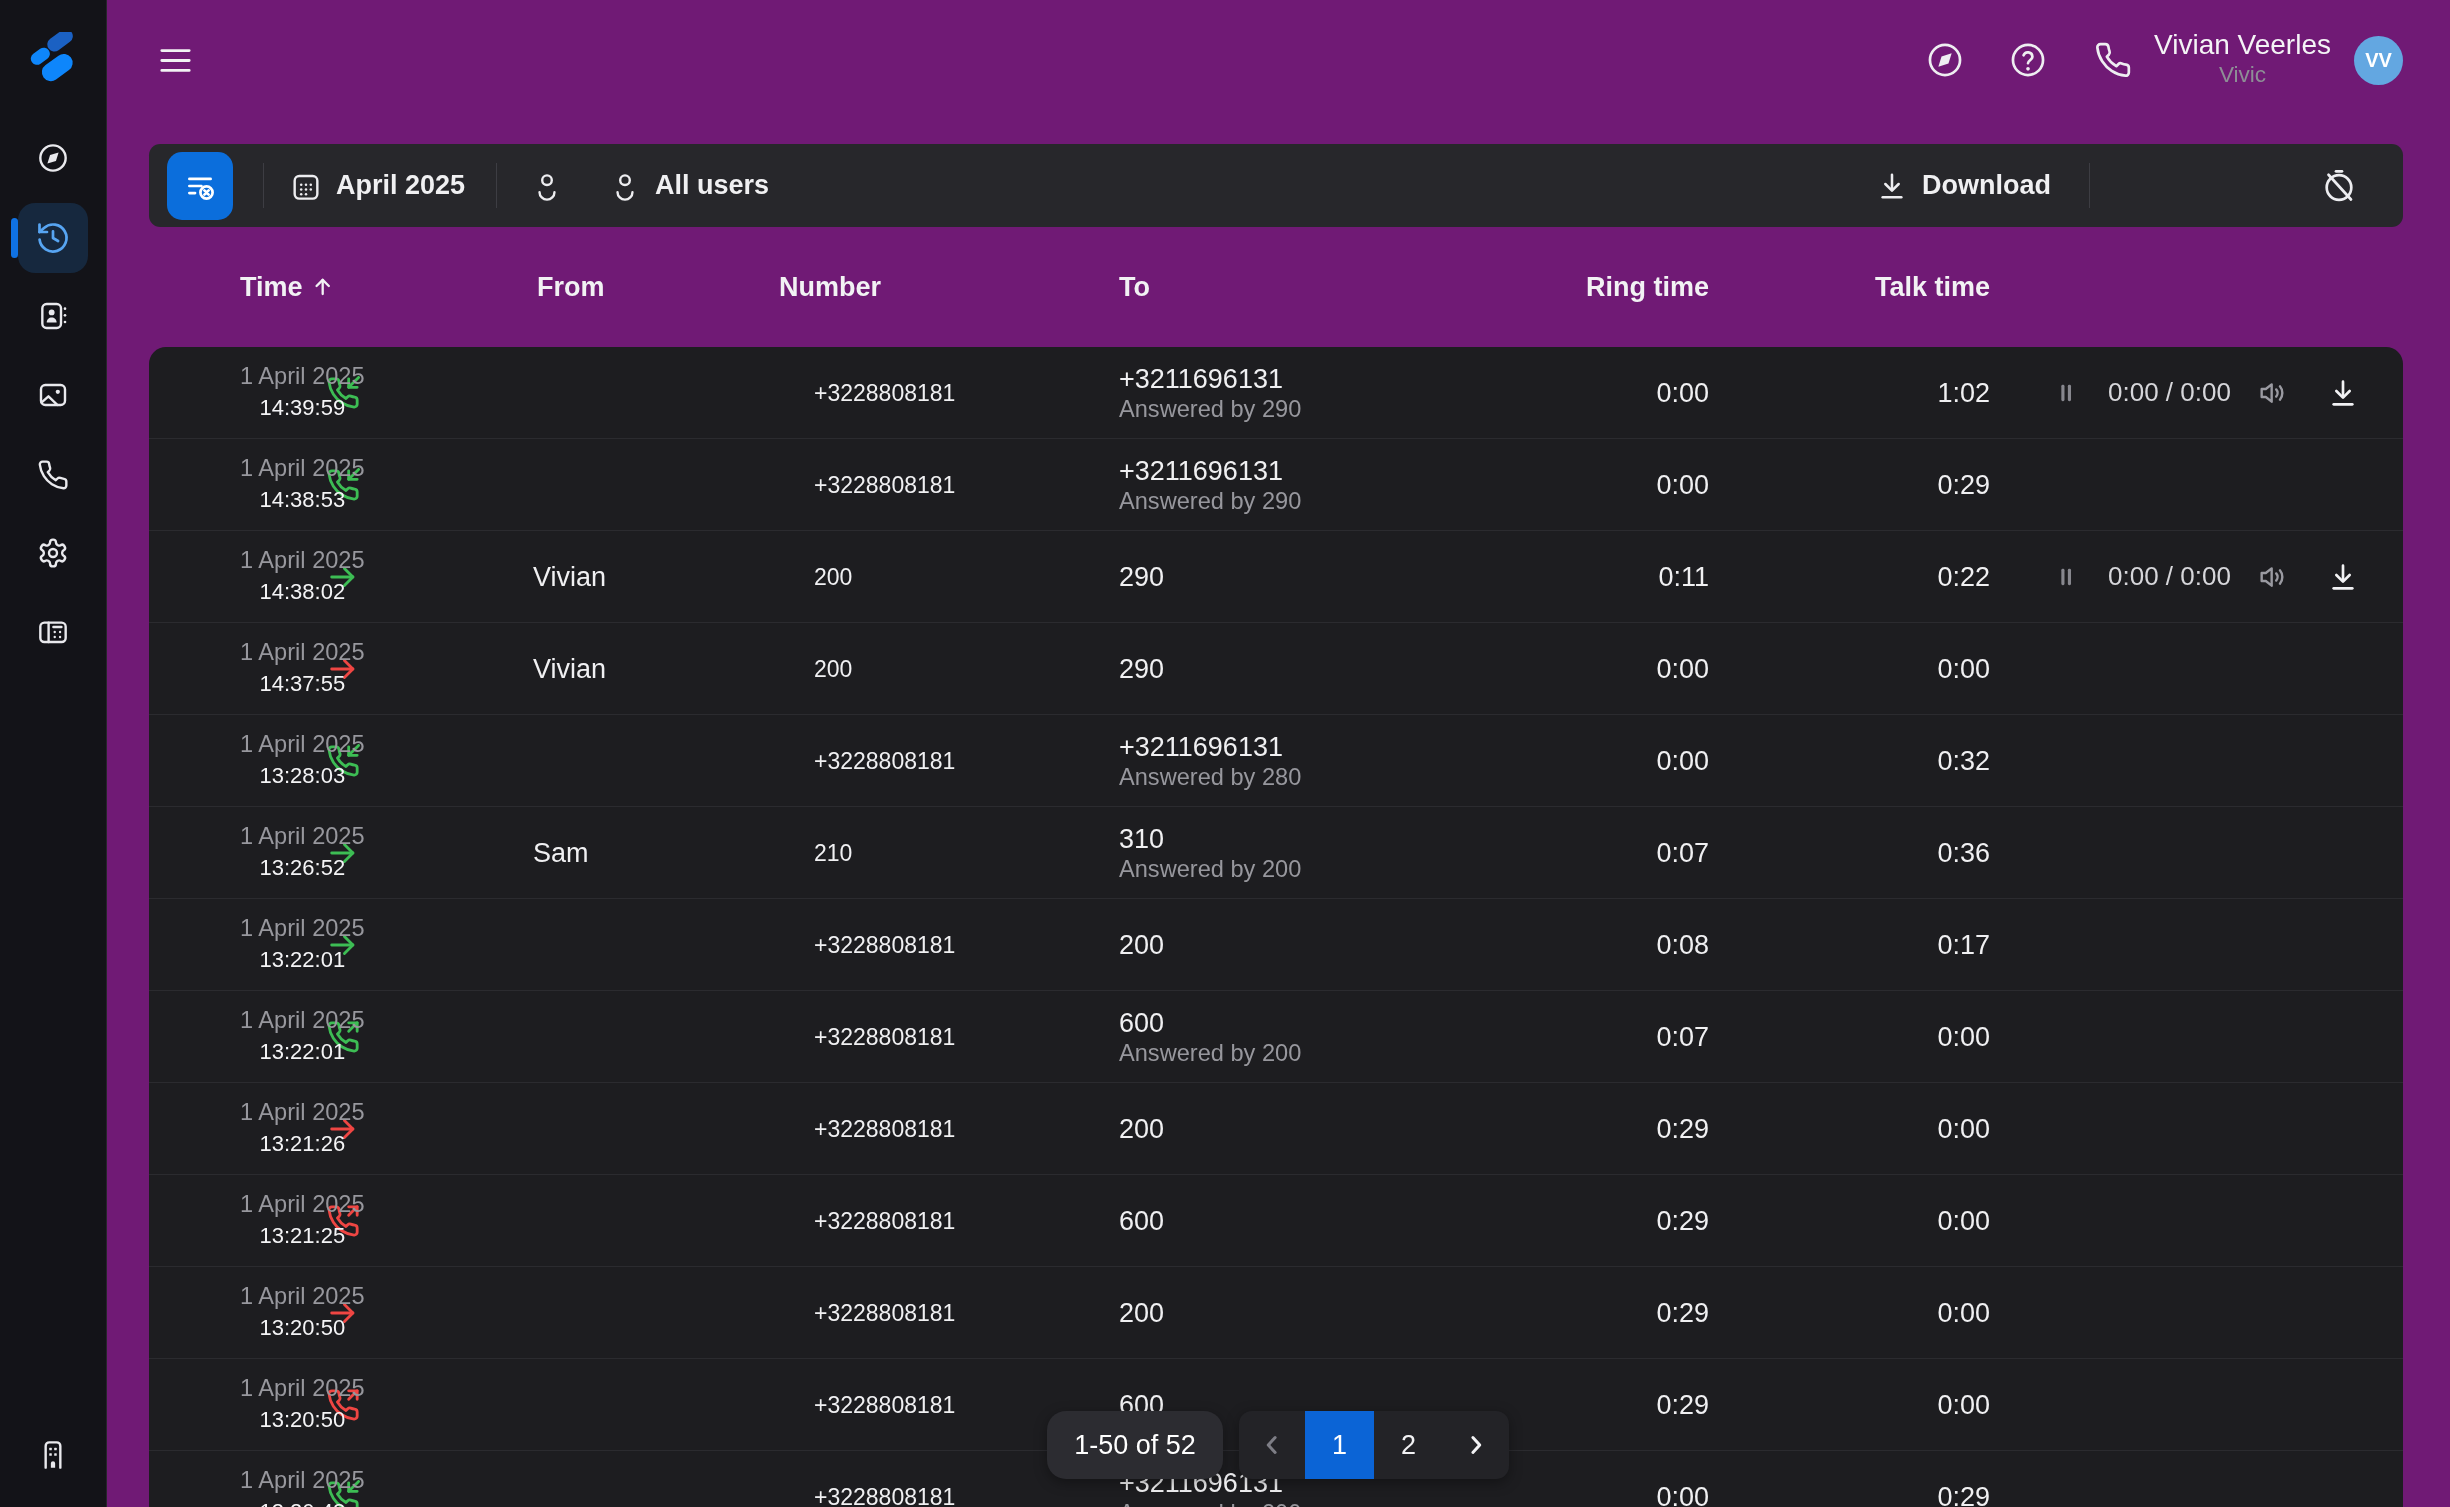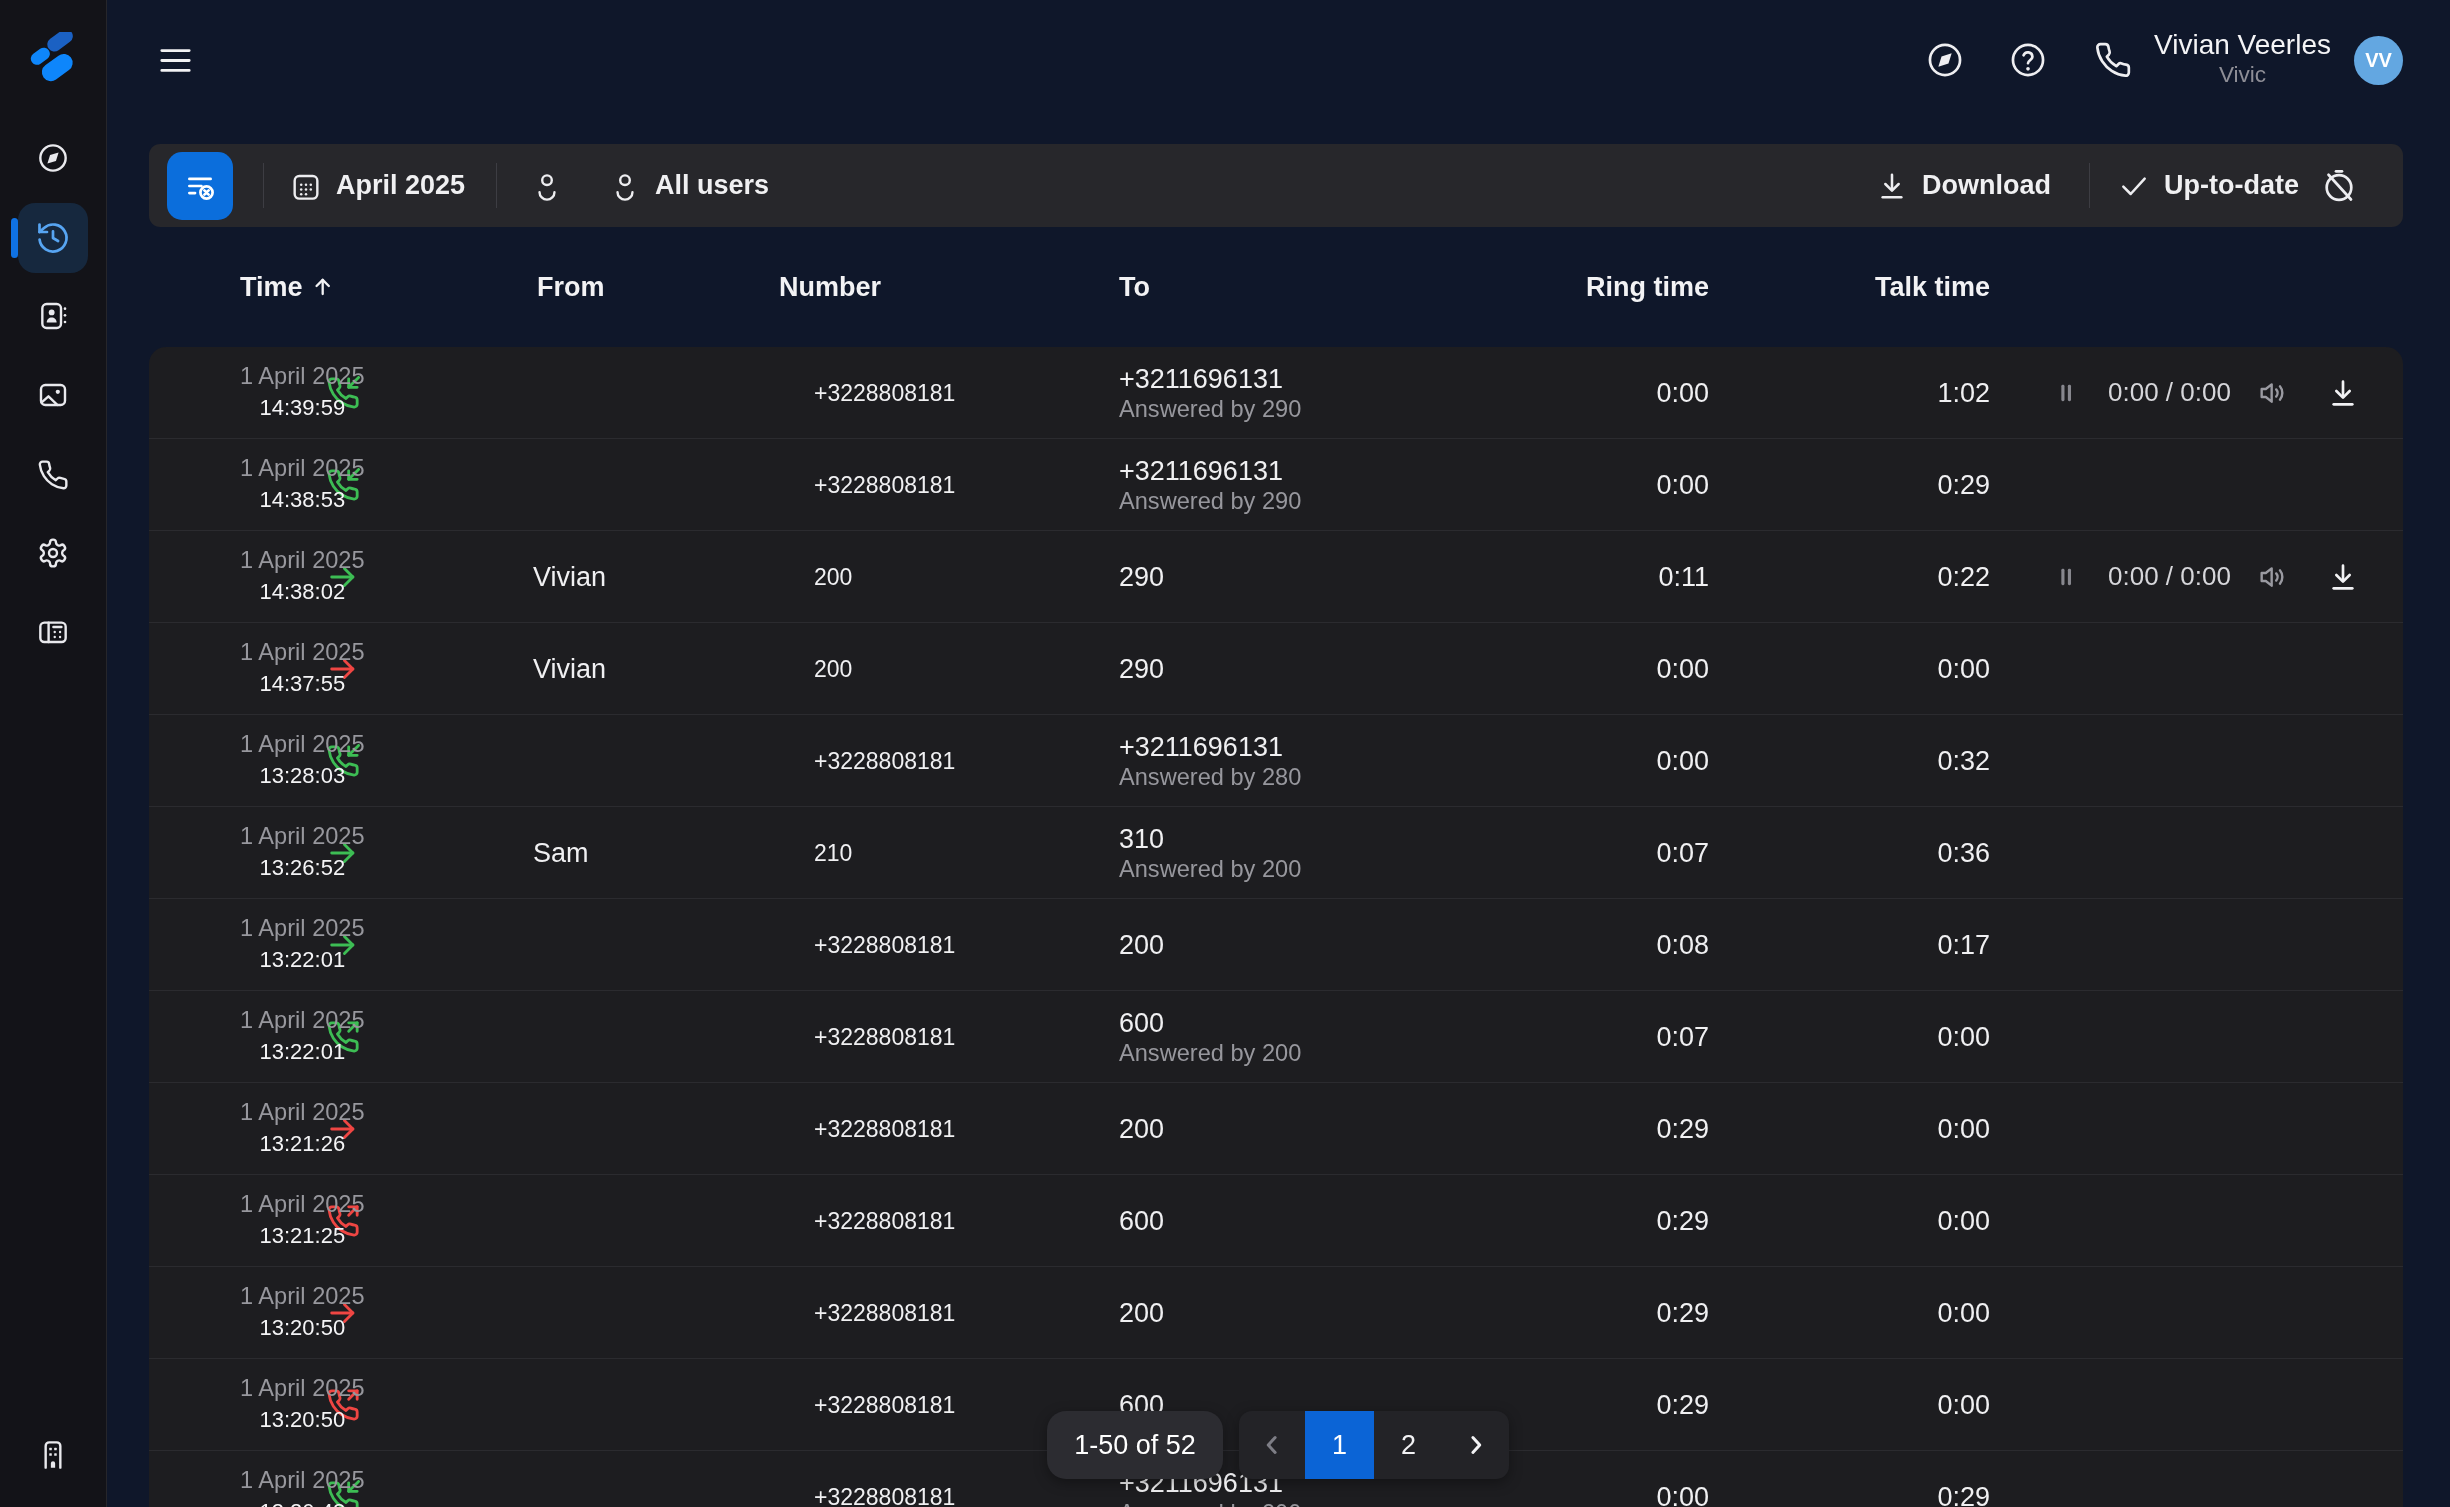--- a/index.html
+++ b/index.html
@@ -1,16 +1,16 @@
 <!DOCTYPE html>
 <html style="font-size:15px"><head>
 <meta charset="utf-8">
 <style>
   html,body{margin:0;padding:0;background:#0b0b0e;}
-  .app{position:relative;width:2450px;height:1508px;background:#0f172a;overflow:hidden;
+  .app{position:relative;width:2450px;height:1508px;background:#701a75;overflow:hidden;
        font-family:"Liberation Sans",sans-serif;color:#f0f0f2;}
 
   
   .sidebar{position:absolute;left:0;top:0;width:106px;height:1508px;background:#131318;
            border-right:0.9px solid #26262b;z-index:3;}
   .logo{position:absolute;left:30px;top:32px;width:47px;height:57px;}
   .nav-item{position:absolute;left:18px;width:70px;height:70px;border-radius:17px;
             display:flex;align-items:center;justify-content:center;color:#e9e9ed;cursor:pointer;}
   .nav-item.active{background:#16283e;color:#57a5f2;}
   .nav-item.active::before{content:"";position:absolute;left:-6.6px;top:15px;width:6.6px;height:40px;
@@ -243,28 +243,20 @@
       <span class="ficon" id="download-ic">
           <svg viewBox="0 0 24 24" width="32" height="32" fill="none" stroke="currentColor" stroke-width="1.9" stroke-linecap="round" stroke-linejoin="round">
             <path d="M12 3.5V15"></path>
             <path d="m7 10.5 5 5 5-5"></path>
             <path d="M5 20.5h14"></path>
           </svg>
         </span>
       <span>Download</span>
     </div>
     <div class="fdiv" style="left:1940px"></div>
-    <div class="fitem" style="left:1969px" id="status-btn">
-      <span class="ficon" id="check-ic">
-          <svg viewBox="0 0 24 24" width="32" height="32" fill="none" stroke="currentColor" stroke-width="1.9" stroke-linecap="round" stroke-linejoin="round">
-            <path d="m4 12.5 5.5 5.5L20 6.5"></path>
-          </svg>
-        </span>
-      <span>Up-to-date</span>
-    </div>
     <div class="fitem" style="left:2172px" id="timer-btn">
       <span class="ficon" id="timer-ic">
           <svg viewBox="0 0 24 24" width="36" height="36" fill="none" stroke="currentColor" stroke-width="1.8" stroke-linecap="round" stroke-linejoin="round">
             <circle cx="12" cy="13" r="8.2"></circle>
             <path d="M10 2.2h4"></path>
             <path d="M5 4.5 20 21"></path>
           </svg>
         </span>
     </div>
   </div>

